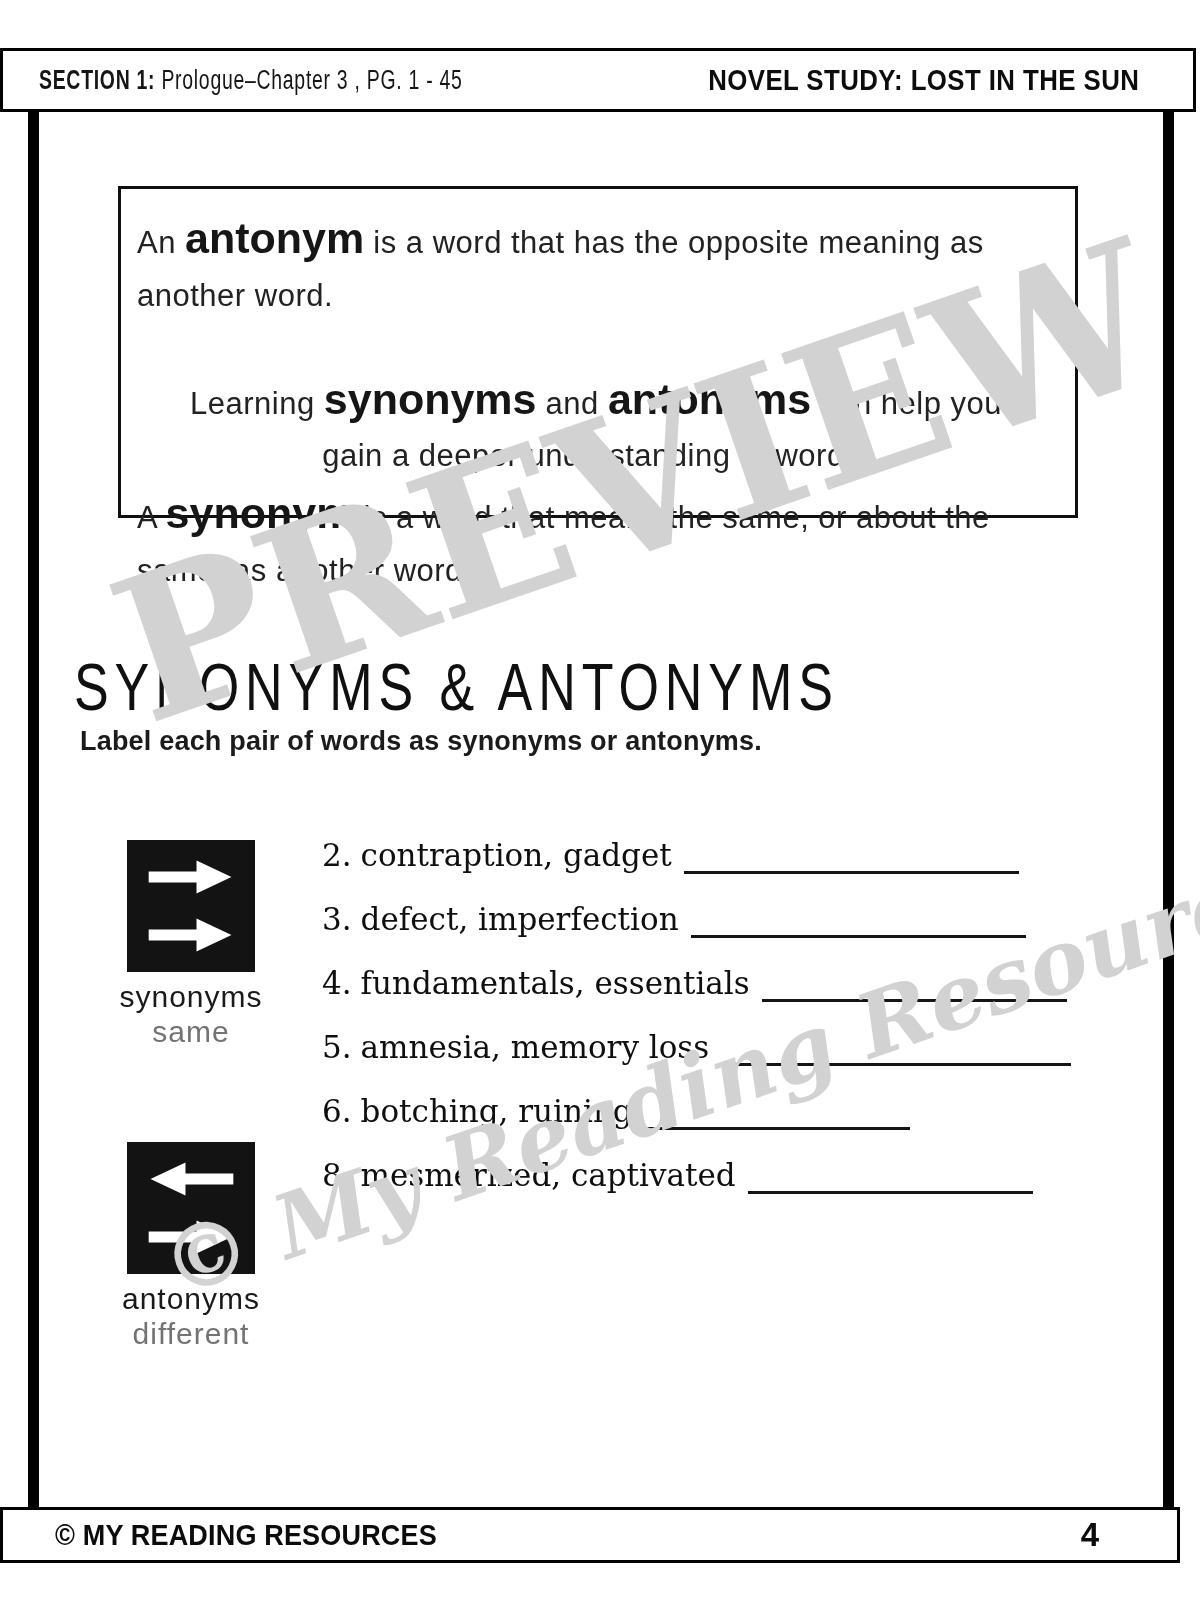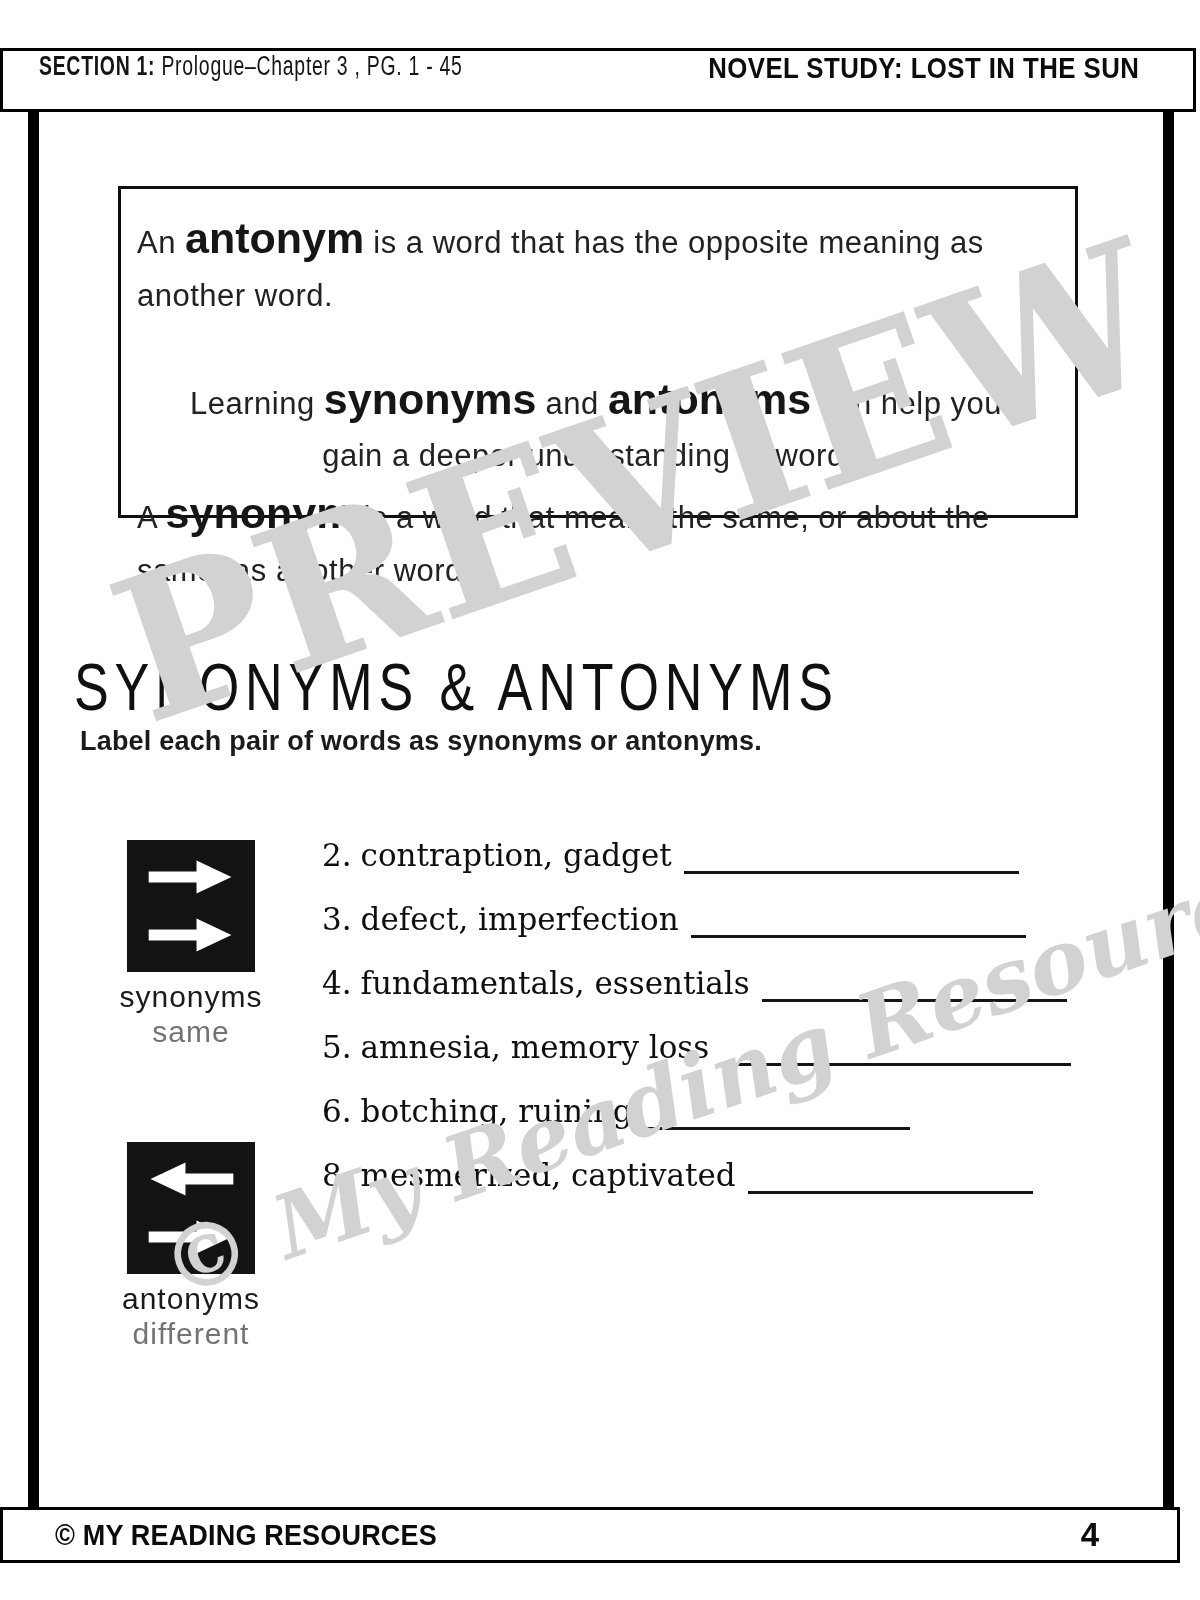--- a/index.html
+++ b/index.html
@@ -1,21 +1,21 @@
 <!DOCTYPE html>
 <html><head>
 <meta charset="utf-8">
 <style>
   html,body{margin:0;padding:0;background:#ffffff;}
   .page{position:relative;width:1200px;height:1600px;background:#ffffff;overflow:hidden;
         font-family:"Liberation Sans", sans-serif;color:#111;}
 
   
   .header-band{position:absolute;top:48px;left:0;width:1196px;height:64px;background:#fff;
-    border:3px solid #000;box-sizing:border-box;display:flex;
+    border:3px solid #000;box-sizing:border-box;display:flex;align-items:center;
     justify-content:space-between;padding:0 54px 0 36px;z-index:3;}
   .header-left{display:inline-block;transform:scaleX(0.72);transform-origin:left center;
     font-size:27px;font-weight:400;letter-spacing:1px;white-space:nowrap;color:#151515;}
   .hl-label{font-weight:700;}
   .header-right{display:inline-block;transform:scaleX(0.86);transform-origin:right center;
     font-size:30px;font-weight:800;letter-spacing:0.5px;white-space:nowrap;color:#0c0c0c;}
 
   
   .bar{position:absolute;top:110px;width:11px;height:1399px;background:#000;z-index:2;}
   .bar-left{left:28px;}

